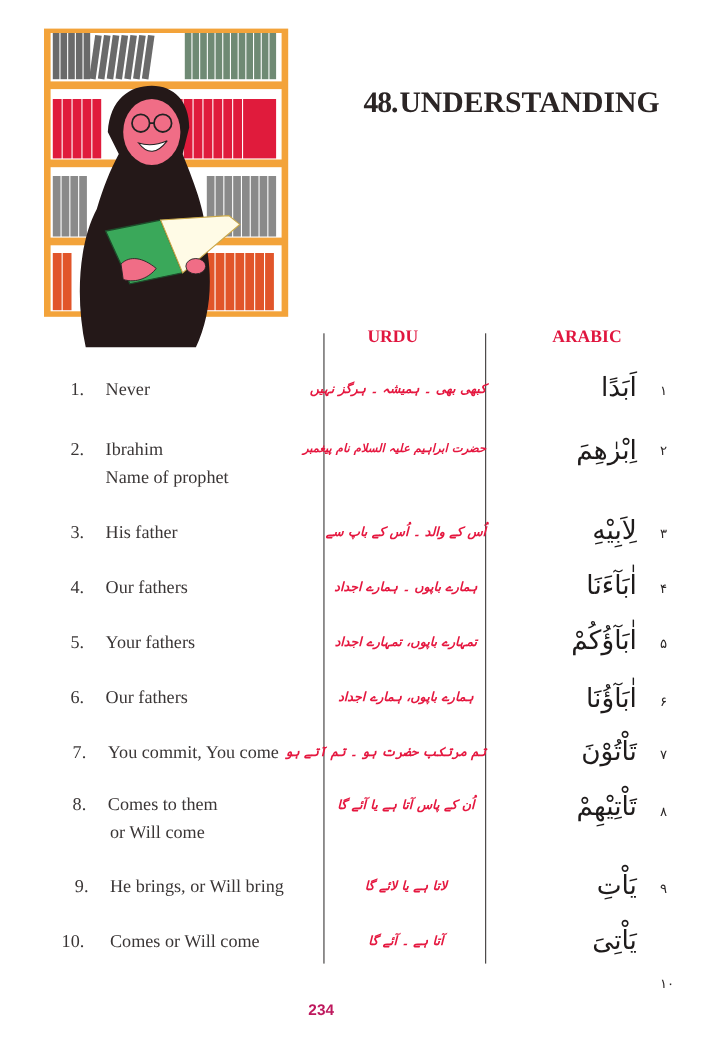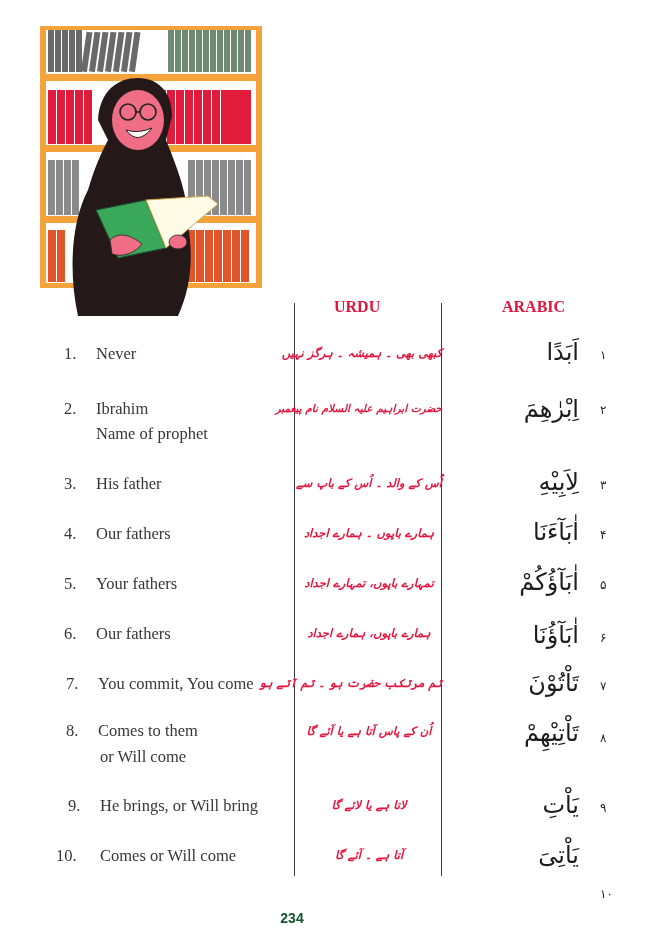--- a/index.html
+++ b/index.html
@@ -64,21 +64,21 @@
       right: 82px; text-align: right;
     }
     .row-arnum {
       font-family: "DejaVu Sans", sans-serif;
       font-size: 12px; color: #2a2626; left: 600px; line-height: 20px;
     }
 
     .page-number {
       left: 0; width: 584px; top: 910px; text-align: center;
       font-family: "Liberation Sans", sans-serif; font-weight: bold;
-      font-size: 14px; color: #14532d;
+      font-size: 14px; color: #be185d;
     }
   </style>
 </head>
 <body>
 
 <div class="abs illustration">
   <svg viewBox="0 0 228 296" xmlns="http://www.w3.org/2000/svg">
 
     <rect x="2" y="6" width="222" height="262" fill="#f3a33a"></rect>
     <rect x="8" y="10" width="210" height="44" fill="#ffffff"></rect>
@@ -172,20 +172,21 @@
     <polygon points="58,190 108,180 128,228 80,238" fill="#3aa85a" stroke="#1d4d2b" stroke-width="1.2"></polygon>
 
     <polygon points="108,180 170,176 180,184 128,228" fill="#fffbe6" stroke="#c9a84a" stroke-width="1"></polygon>
 
     <path d="M72 220 C80 212 92 214 104 224 C98 232 86 238 74 234 Z" fill="#f06d86" stroke="#222" stroke-width="0.8"></path>
     <ellipse cx="140" cy="222" rx="9" ry="7" fill="#f06d86" stroke="#222" stroke-width="0.8"></ellipse>
   </svg>
 </div>
 
 <div class="abs title">
+  <div><span class="num">48.</span><span>UNDERSTANDING</span></div>
 </div>
 
 <div class="abs col-head urdu">URDU</div>
 <div class="abs col-head arabic">ARABIC</div>
 
 <div class="abs vline left"></div>
 <div class="abs vline right"></div>
 
 <div>
   <div class="abs row-num" style="left:64px;top:341px;">1.</div>

